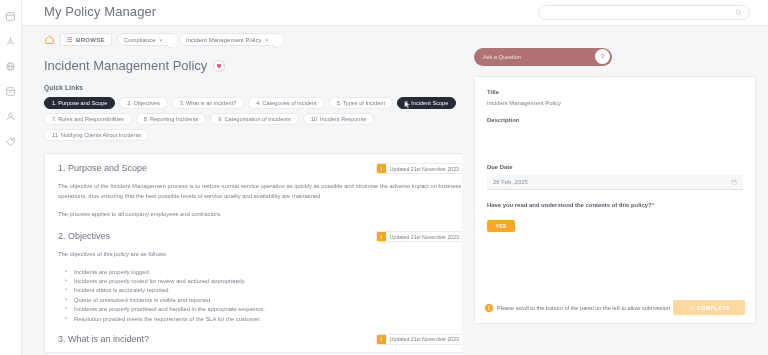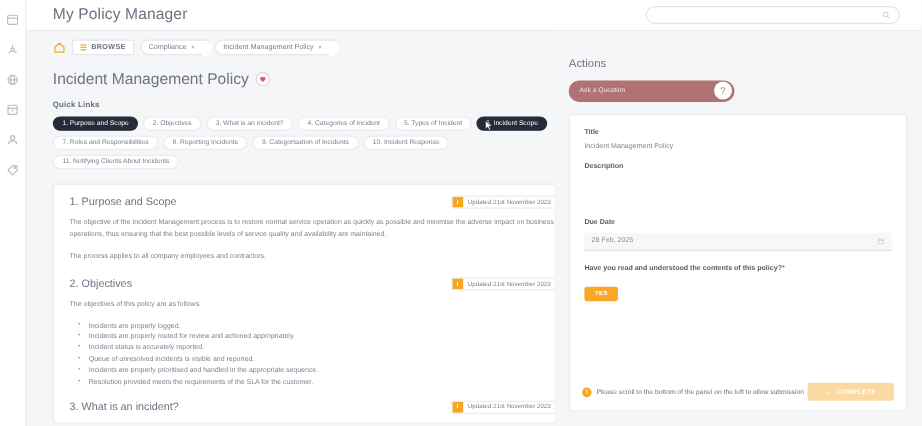--- a/index.html
+++ b/index.html
@@ -411,21 +411,20 @@
         </div>
         <p class="doc-p">An incident is an event that is not part of normal operations that disrupts operational processes. An incident may involve the failure of a feature or service that should have been delivered or some other type of operation failure. Security incidents are events that indicate that an organisation's systems or data may have</p>
       </div>
       <div class="doc-scrollbar">
         <div class="thumb"></div>
       </div>
     </div>
   </section>
 
   <aside class="actions">
-    <div class="actions-title">Actions</div>
 
     <button class="ask-btn">
       <span>Ask a Question</span>
       <span class="q">?</span>
     </button>
 
     <div class="form-card">
       <div class="f-label">Title</div>
       <div class="f-value">Incident Management Policy</div>
 

